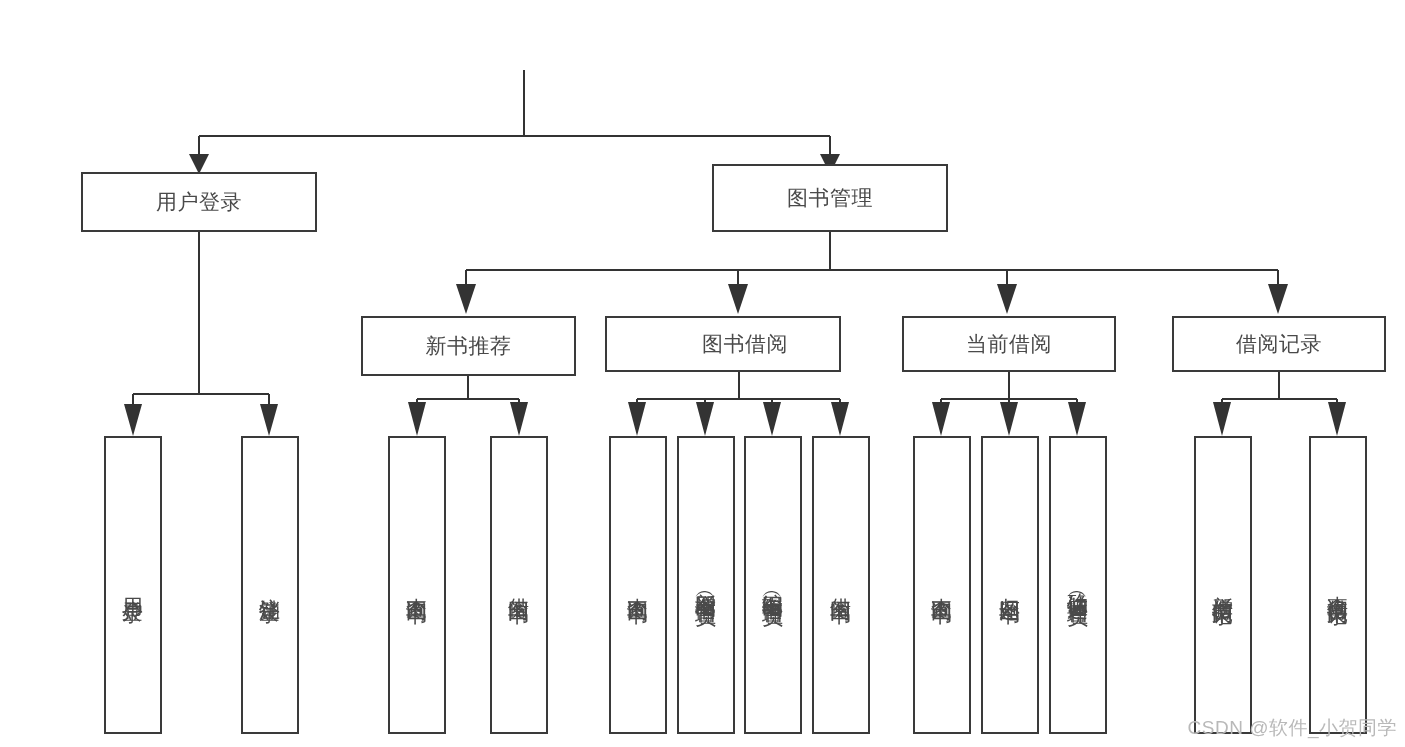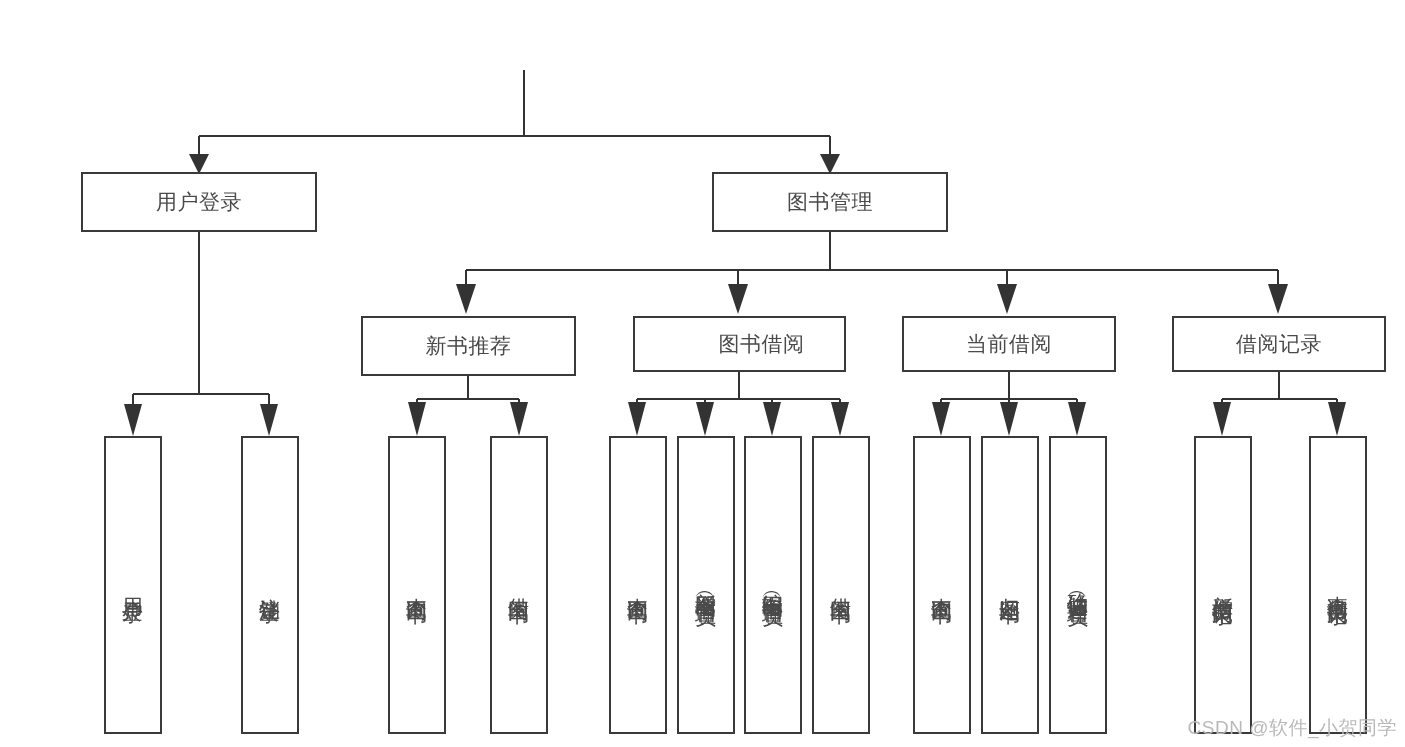--- a/index.html
+++ b/index.html
@@ -152,28 +152,28 @@
     <line x1="1222" y1="399" x2="1222" y2="408"></line>
     <polygon class="arrowhead" points="1213,402 1231,402 1222,436"></polygon>
     <line x1="1337" y1="399" x2="1337" y2="408"></line>
     <polygon class="arrowhead" points="1328,402 1346,402 1337,436"></polygon>
   </svg>
 
 
   <div class="node horizontal" style="left:81px; top:172px; width:236px; height:60px;">
     <span class="label">用户登录</span>
   </div>
-  <div class="node horizontal" style="left:712px; top:172px; width:236px; height:60px;">
+  <div class="node horizontal" style="left:712px; top:164px; width:236px; height:68px;">
     <span class="label">图书管理</span>
   </div>
 
   <div class="node horizontal" style="left:361px; top:316px; width:215px; height:60px;">
     <span class="label">新书推荐</span>
   </div>
-  <div class="node horizontal" style="left:633px; top:316px; width:213px; height:56px;padding-left:44px;">
+  <div class="node horizontal" style="left:605px; top:316px; width:236px; height:56px;padding-left:44px;">
     <span class="label">图书借阅</span>
   </div>
   <div class="node horizontal" style="left:902px; top:316px; width:214px; height:56px;">
     <span class="label">当前借阅</span>
   </div>
   <div class="node horizontal" style="left:1172px; top:316px; width:214px; height:56px;">
     <span class="label">借阅记录</span>
   </div>
 
   <div class="node leaf" style="left:104px; top:436px; width:58px; height:298px;">

